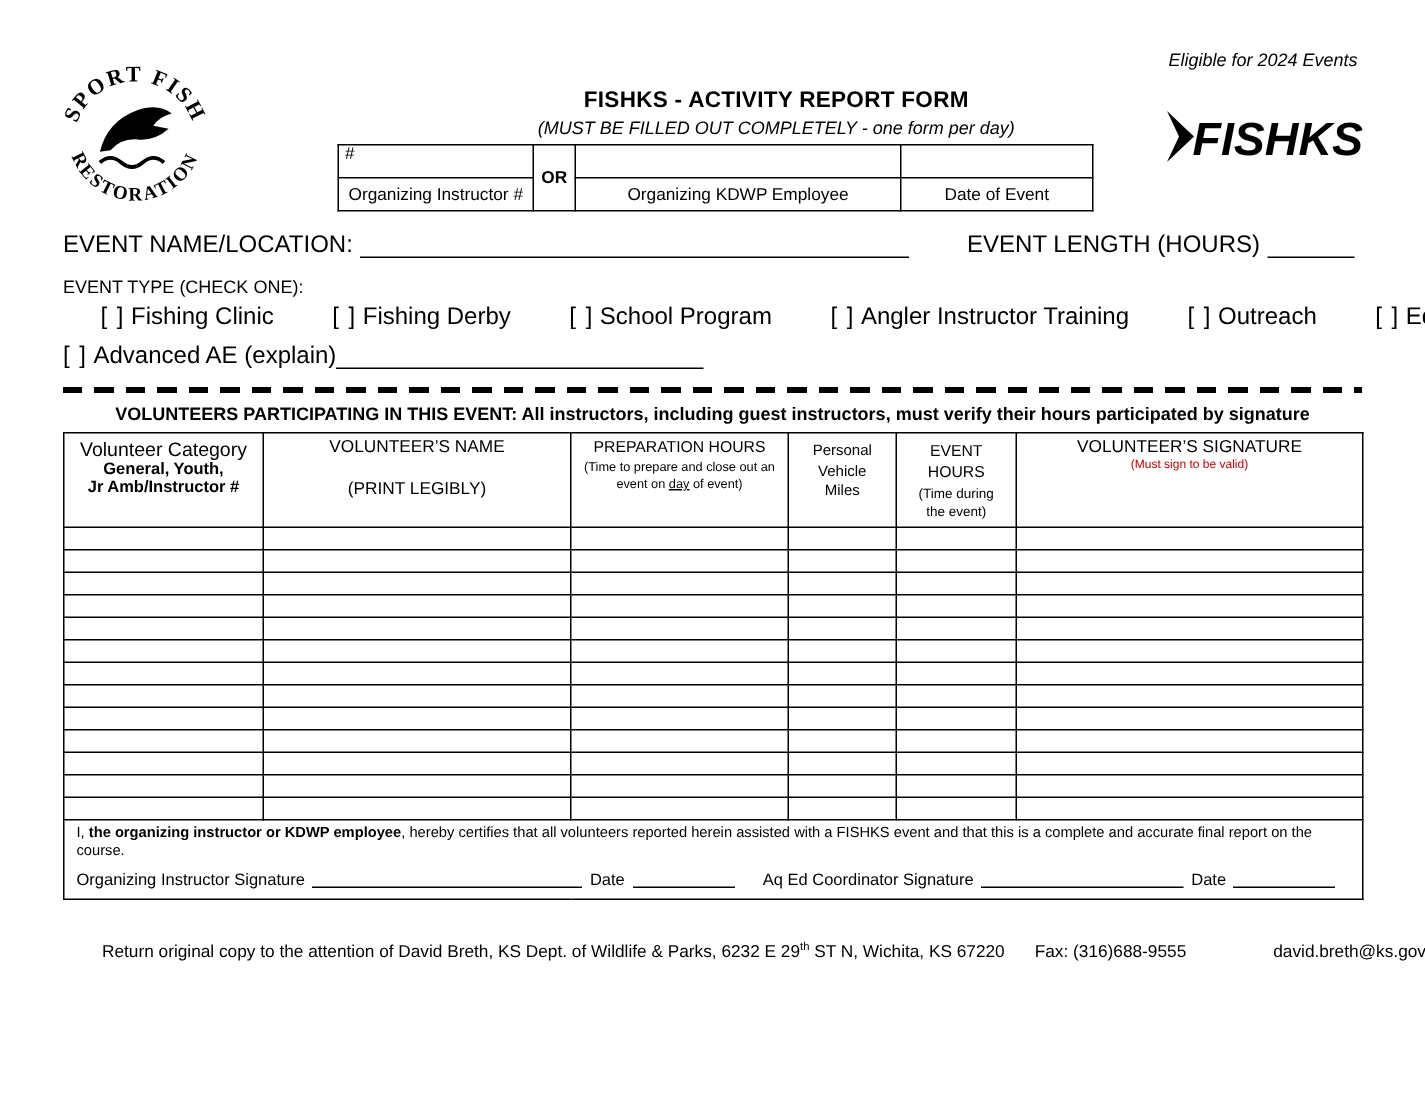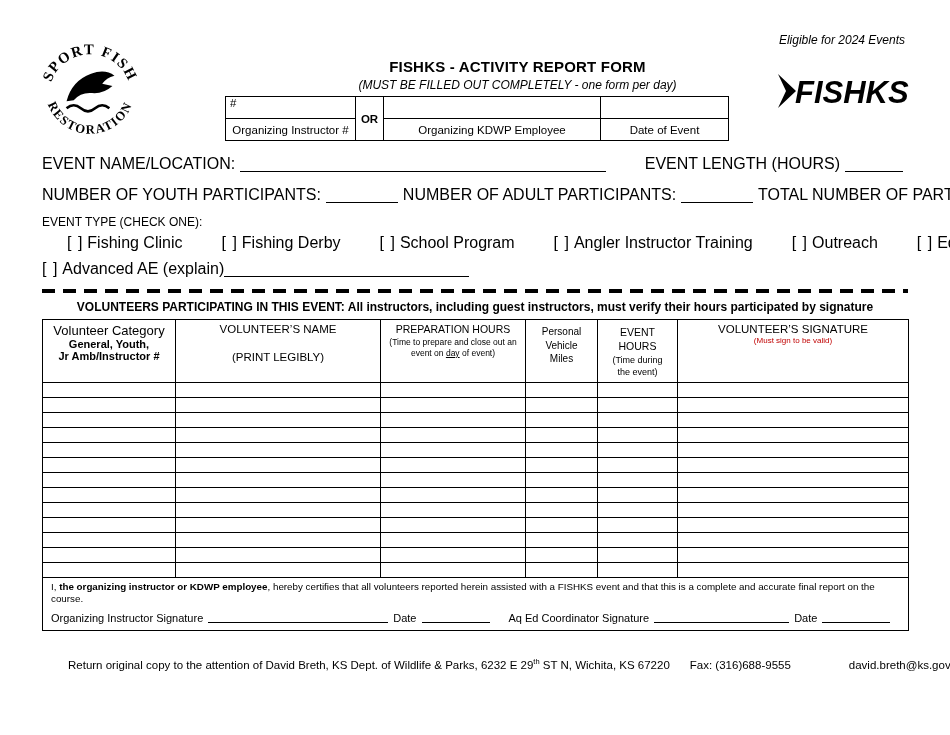--- a/index.html
+++ b/index.html
@@ -139,34 +139,20 @@
 
   <div class="content">
 
     <div class="line">
       <span class="lbl">EVENT NAME/LOCATION:</span>
       <span class="blank grow"></span>
       <span class="lbl gapL">EVENT LENGTH (HOURS)</span>
       <span class="blank w58"></span>
     </div>
 
-    <div class="line participants">
-      <span class="pgroup">
-        <span class="lbl">NUMBER OF YOUTH PARTICIPANTS:</span>
-        <span class="blank w72"></span>
-      </span>
-      <span class="pgroup">
-        <span class="lbl">NUMBER OF ADULT PARTICIPANTS:</span>
-        <span class="blank w72"></span>
-      </span>
-      <span class="pgroup">
-        <span class="lbl">TOTAL NUMBER OF PARTICIPANTS:</span>
-        <span class="blank w72"></span>
-      </span>
-    </div>
 
     <div class="etype">EVENT TYPE (CHECK ONE):</div>
 
     <div class="line cbline">
       <span class="cb-item">
         <span class="cb">[ ]</span><span>Fishing Clinic</span>
       </span>
       <span class="cb-item">
         <span class="cb">[ ]</span><span>Fishing Derby</span>
       </span>

